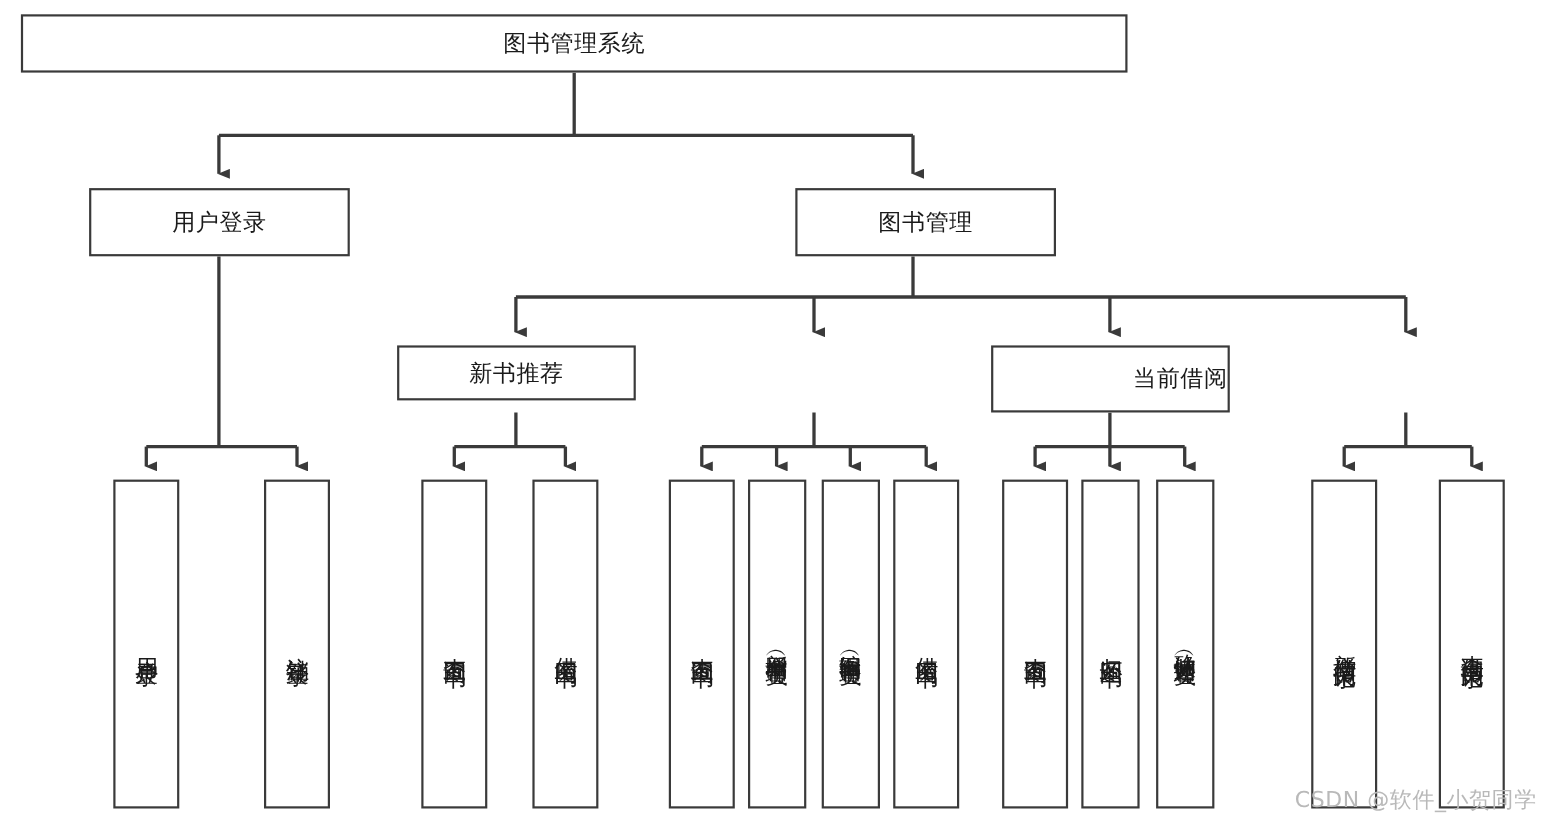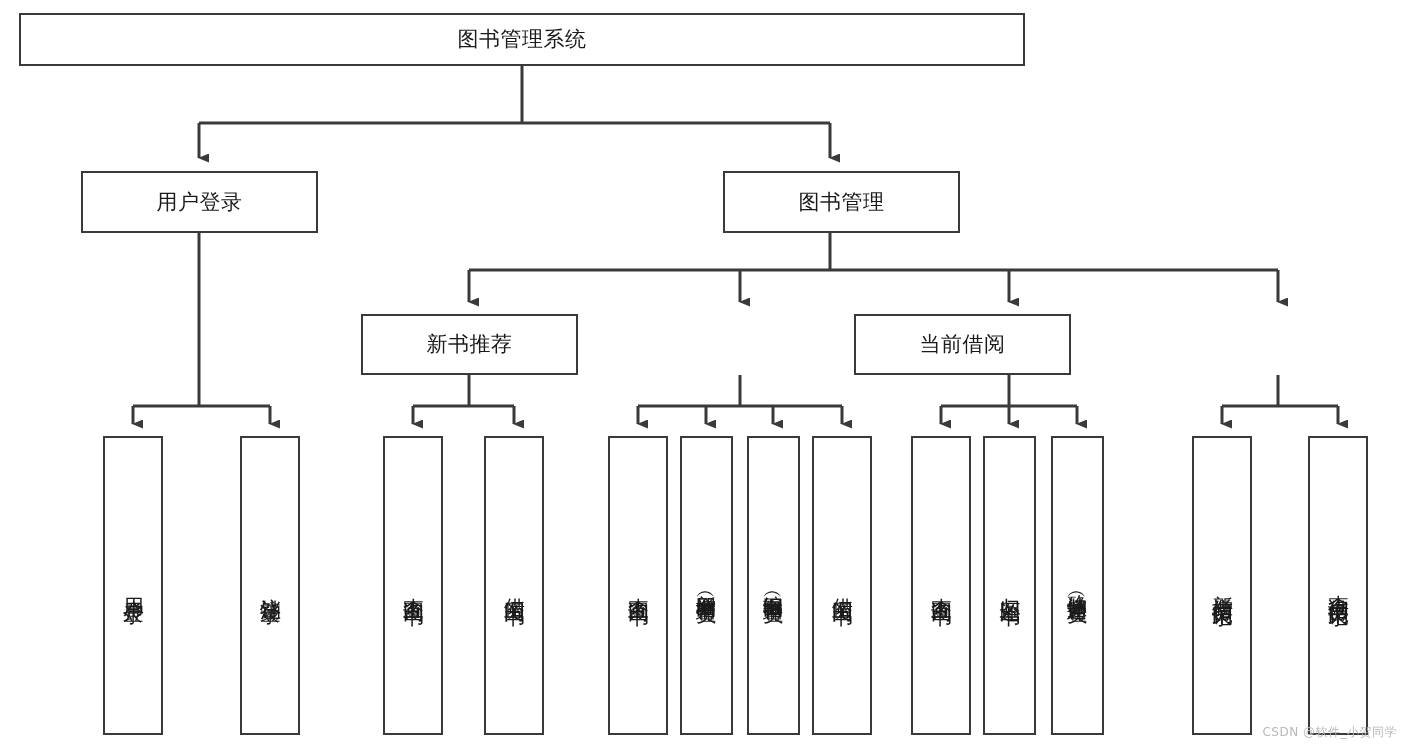--- a/index.html
+++ b/index.html
@@ -62,21 +62,21 @@
     line-height: 1;
   }
   .node-vertical.narrow .node-label {
     font-size: 20px;
     letter-spacing: 1.5px;
   }
   #watermark {
     position: absolute;
     right: 8px;
     bottom: 6px;
-    font-size: 12px;
+    font-size: 20px;
     color: #b9b9b9;
     letter-spacing: 0.5px;
     white-space: nowrap;
     pointer-events: none;
   }
 </style>
 </head>
 <body>
 
 <div id="diagram-root">
@@ -136,26 +136,26 @@
   </div>
 
   <div class="node-box node-horizontal" style="left:81px; top:171px; width:237px; height:62px;">
     <span class="node-label">用户登录</span>
   </div>
 
   <div class="node-box node-horizontal" style="left:711px; top:171px; width:237px; height:62px;margin-left:12px;">
     <span class="node-label">图书管理</span>
   </div>
 
-  <div class="node-box node-horizontal" style="left:361px; top:314px; width:217px; height:61px;">
+  <div class="node-box node-horizontal" style="left:361px; top:314px; width:217px; height:50px;">
     <span class="node-label">新书推荐</span>
   </div>
 
 
-  <div class="node-box node-horizontal" style="left:854px; top:314px; width:217px; height:61px;">
+  <div class="node-box node-horizontal" style="left:901px; top:314px; width:217px; height:61px;justify-content:flex-end;">
     <span class="node-label">当前借阅</span>
   </div>
 
 
   <div class="node-box node-vertical" style="left:103px; top:436px; width:60px; height:299px;">
     <span class="node-label">用户登录</span>
   </div>
 
   <div class="node-box node-vertical" style="left:240px; top:436px; width:60px; height:299px;">
     <span class="node-label">注销登录</span>

